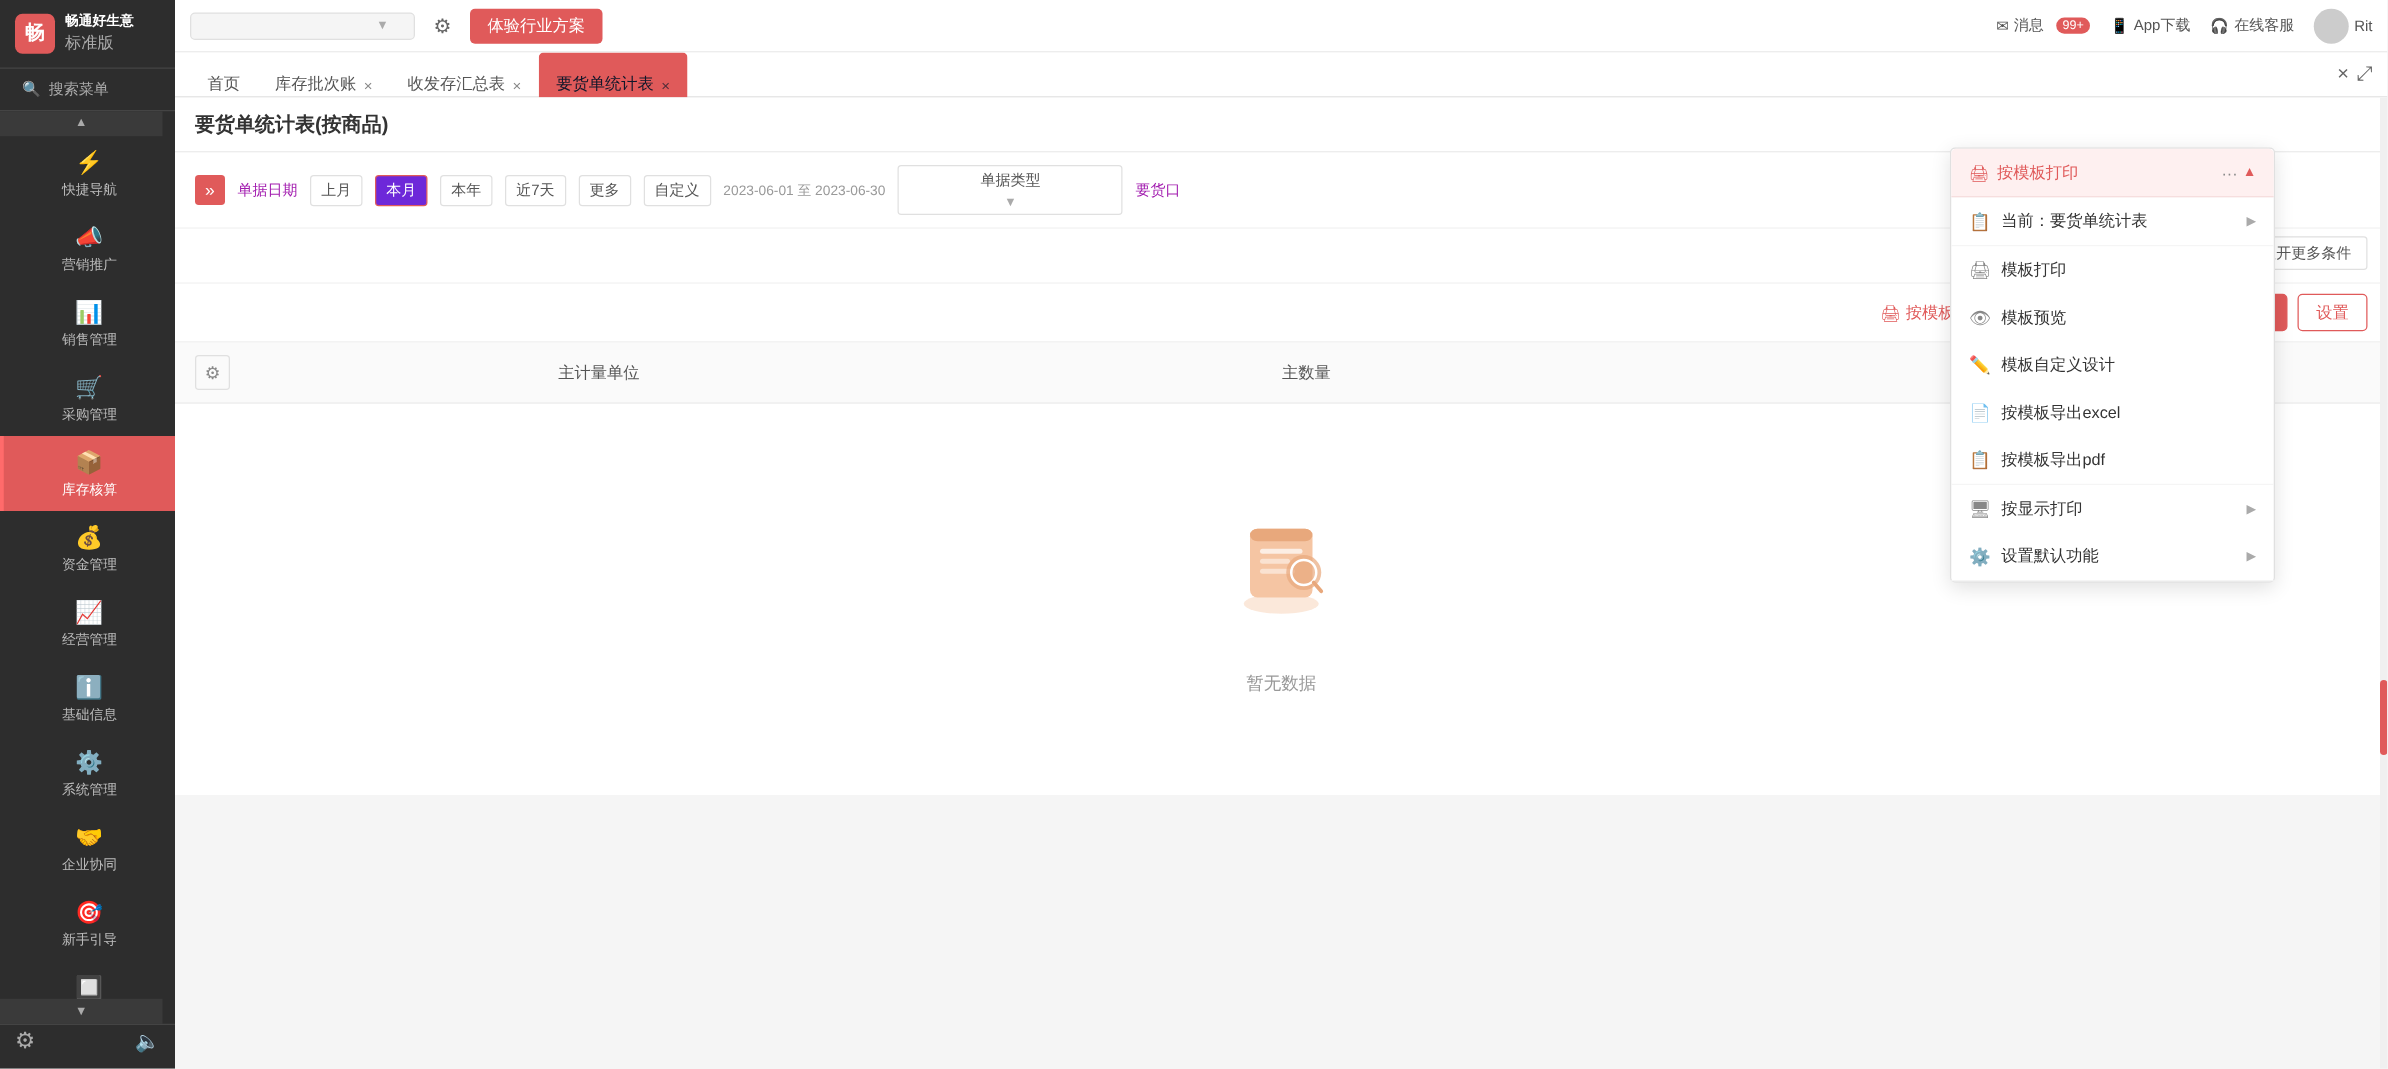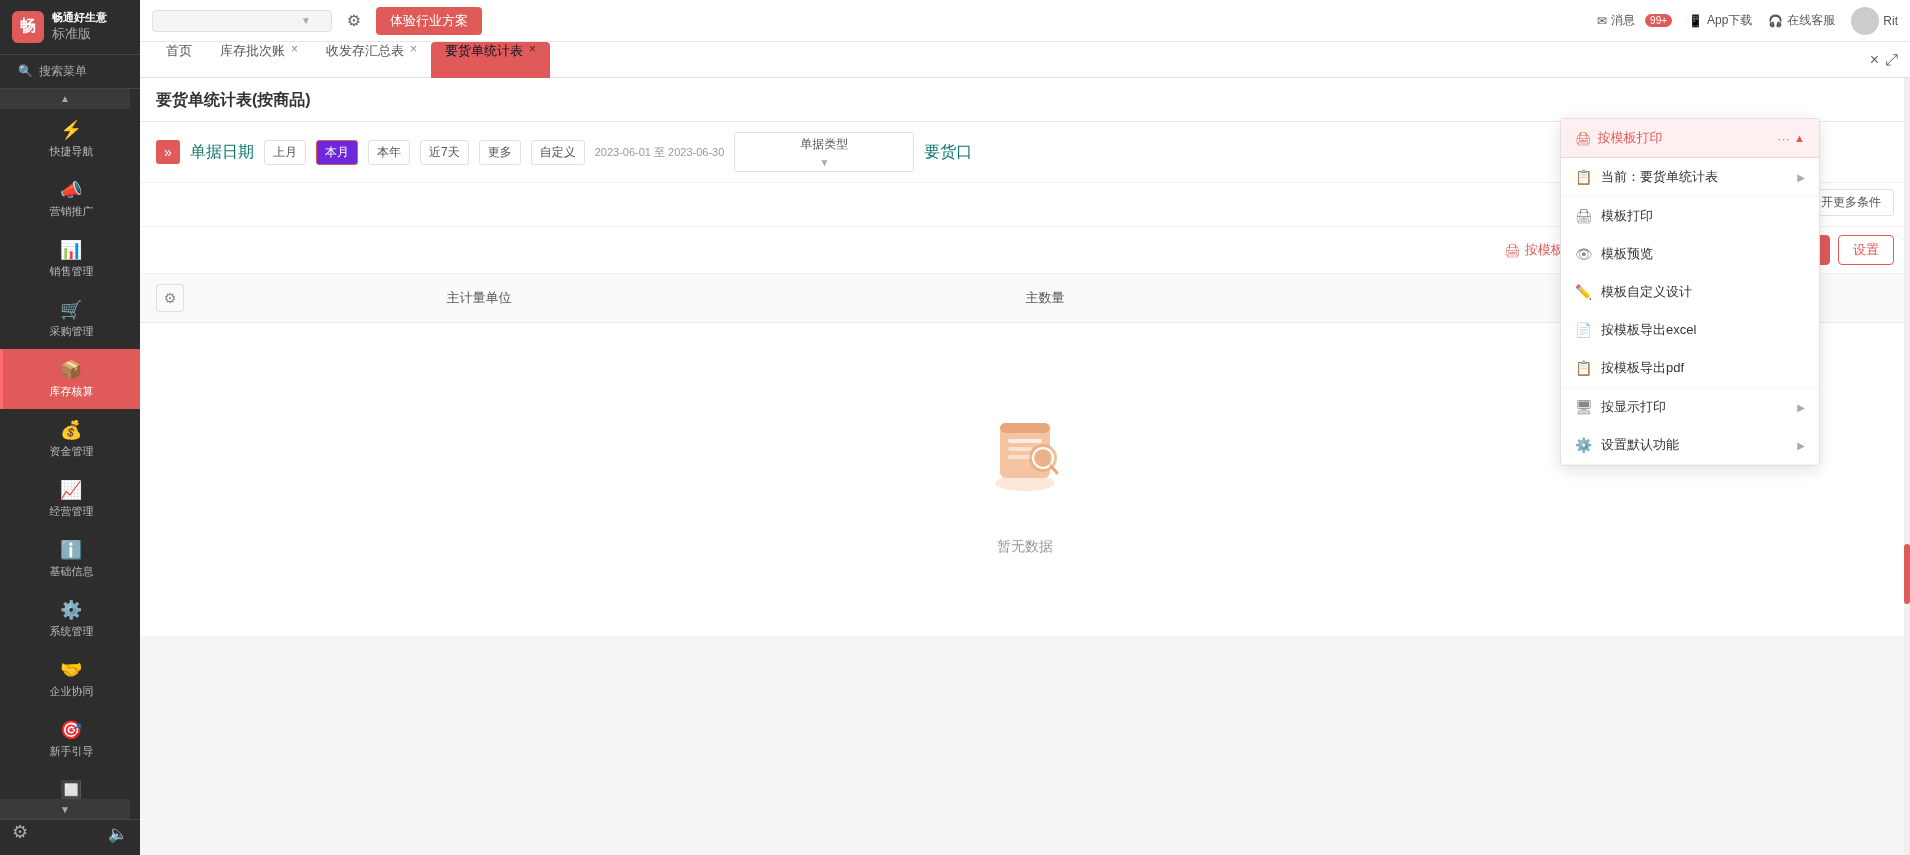--- a/index.html
+++ b/index.html
@@ -167,21 +167,21 @@
       border-bottom: 1px solid #e0e0e0;
       display: flex;
       align-items: center;
       padding: 0 12px;
       height: 36px;
       gap: 0;
     }
     .tab-item {
       height: 36px;
       display: flex;
-      align-items: flex-start;
+      align-items: flex-end;
       padding: 0 14px;
       font-size: 13px;
       cursor: pointer;
       color: #555;
       border-bottom: 2px solid transparent;
       white-space: nowrap;
       gap: 6px;
     }
     .tab-item.active {
       background: #e05a5a;
@@ -232,21 +232,21 @@
       height: 24px;
       background: #e05a5a;
       color: white;
       display: flex;
       align-items: center;
       justify-content: center;
       border-radius: 3px;
       cursor: pointer;
       font-size: 14px;
     }
-    .filter-label { color: #0f766e; font-size: 16px; white-space: nowrap; }
+    .filter-label { color: #a21caf; font-size: 12px; white-space: nowrap; }
     .date-btn {
       padding: 3px 8px;
       border: 1px solid #e0e0e0;
       border-radius: 3px;
       font-size: 12px;
       cursor: pointer;
       color: #555;
       background: #fff;
     }
     .date-btn.active {

